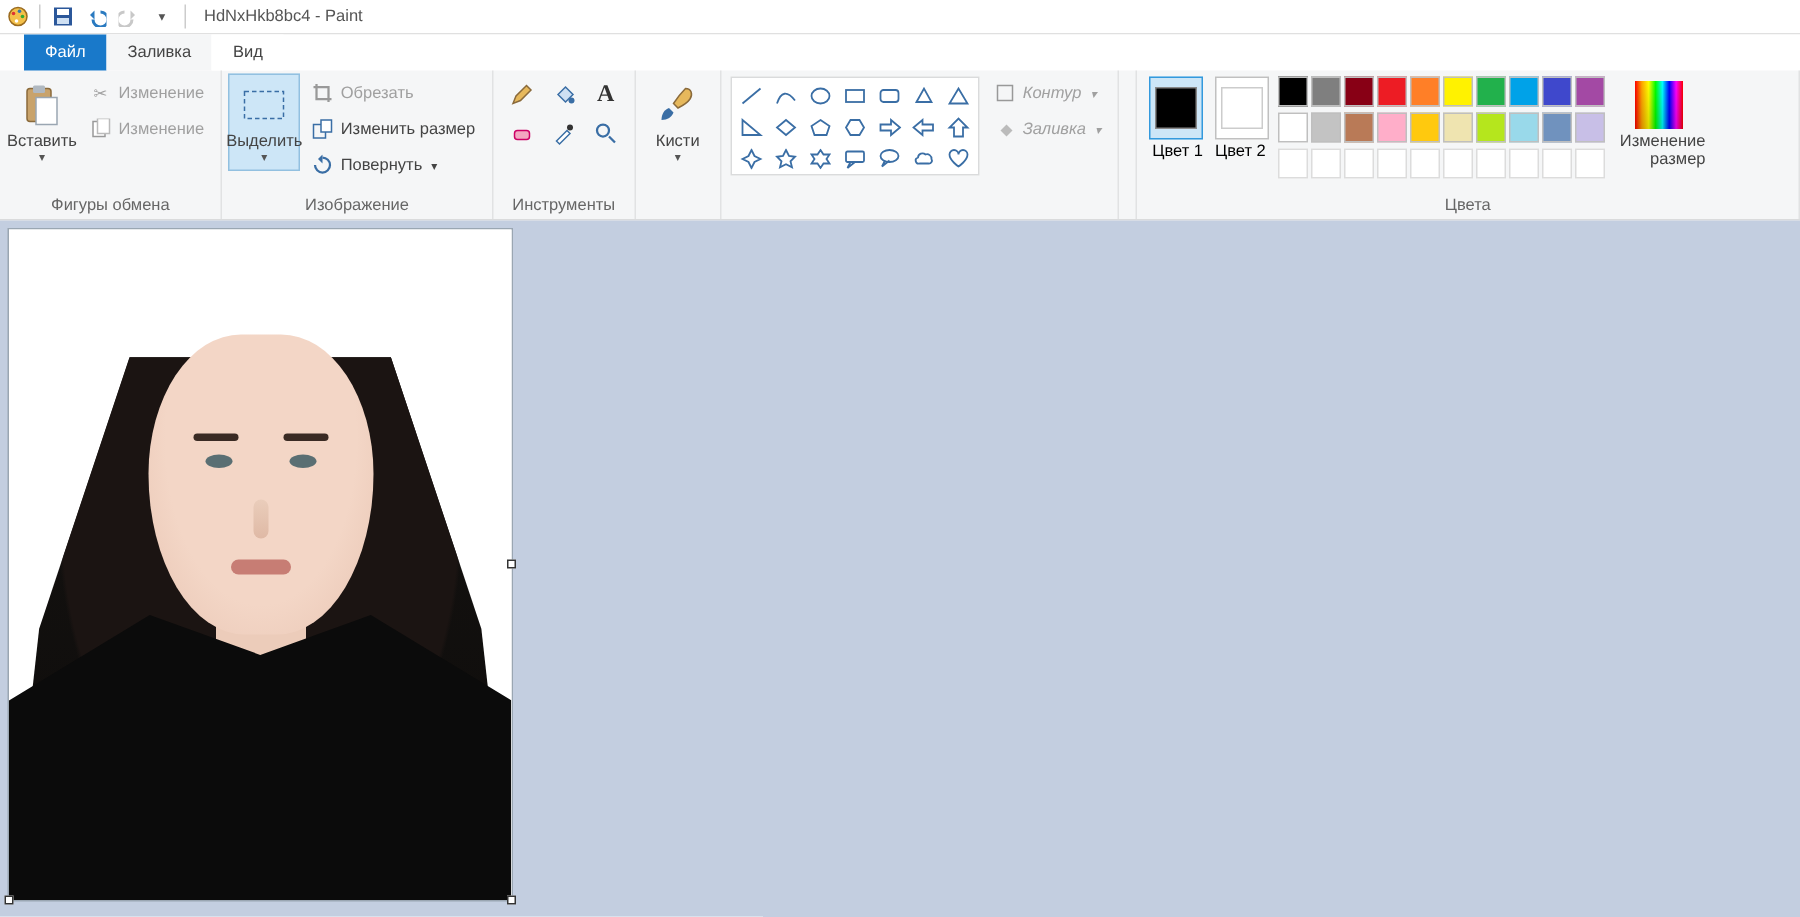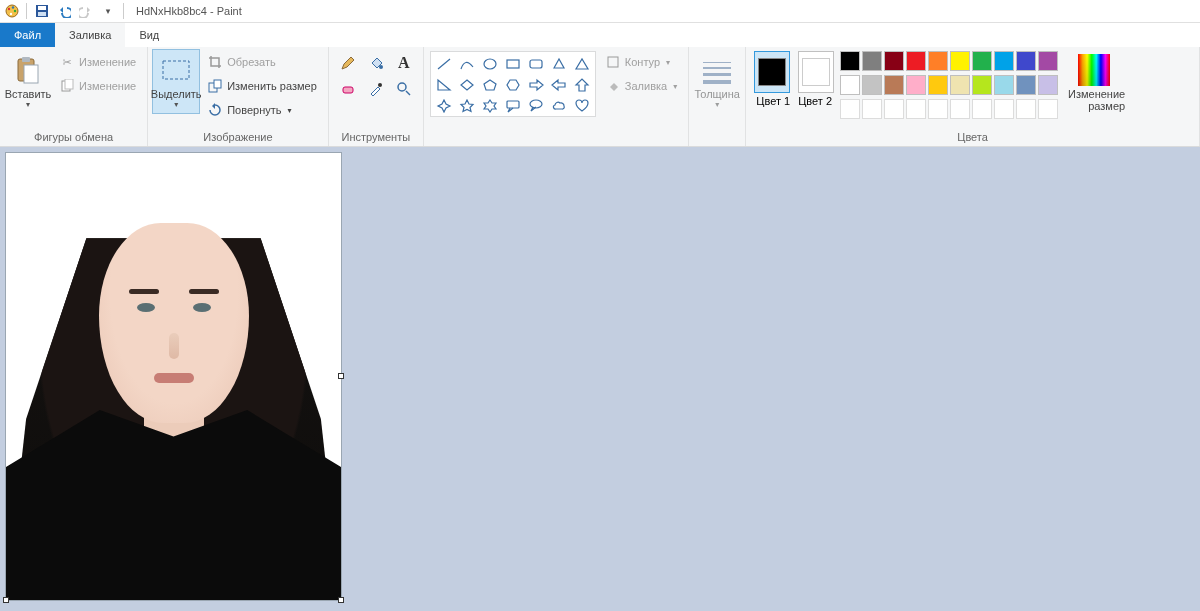--- a/index.html
+++ b/index.html
@@ -2,21 +2,21 @@
 <html><head>
 <meta charset="utf-8">
 <style>
   * { box-sizing: border-box; margin: 0; padding: 0; font-family: "Segoe UI", Tahoma, sans-serif; font-size: 11px; user-select: none; }
   body { width: 1200px; height: 611px; background: #fff; overflow: hidden; }
   .titlebar { height: 23px; background: #fff; display: flex; align-items: center; padding: 0 4px; gap: 4px; border-bottom: 1px solid #e0e0e0; }
   .titlebar .paint-icon { width: 16px; height: 16px; display: inline-block; }
   .titlebar .sep { width: 1px; height: 16px; background: #ccc; margin: 0 2px; }
   .titlebar .qat-btn { width: 18px; height: 18px; display: flex; align-items: center; justify-content: center; cursor: pointer; }
   .titlebar .title-text { margin-left: 6px; color: #555; }
-  .tabbar { height: 24px; background: #fff; display: flex; align-items: flex-end; }
+  .tabbar { height: 24px; background: #fff; display: flex; align-items: flex-end; padding-left: 16px; }
   .tab { padding: 4px 14px; height: 24px; line-height: 16px; cursor: pointer; color: #444; background: #fff; }
   .tab.file { background: #1979ca; color: #fff; }
   .tab.active { background: #f5f6f7; }
   .ribbon { height: 100px; background: #f5f6f7; border-bottom: 1px solid #dadbdc; display: flex; }
   .group { display: flex; flex-direction: column; border-right: 1px solid #e1e2e3; padding: 2px 4px 0 4px; }
   .group-body { flex: 1; display: flex; align-items: flex-start; }
   .group-label { text-align: center; color: #666; font-size: 11px; padding: 2px 0 3px 0; }
   .big-btn { width: 48px; display: flex; flex-direction: column; align-items: center; justify-content: flex-start; padding: 4px 2px; cursor: pointer; border: 1px solid transparent; }
   .big-btn:hover, .selected-btn { background: #cde6f7; border: 1px solid #92c0e0; }
   .big-btn .icon { height: 32px; width: 32px; display: flex; align-items: center; justify-content: center; }
@@ -24,21 +24,21 @@
   .big-btn .drop-caret::after { content: "▾"; font-size: 8px; color: #555; display: block; }
   .small-row { display: flex; flex-direction: column; gap: 2px; padding: 2px 2px; }
   .small-btn { display: flex; align-items: center; gap: 4px; padding: 2px 4px; cursor: pointer; color: #444; border: 1px solid transparent; }
   .small-btn.disabled { color: #a0a0a0; cursor: default; }
   .small-btn .sicon { width: 16px; height: 16px; display: flex; align-items: center; justify-content: center; }
   .tool-grid { display: grid; grid-template-columns: repeat(3, 26px); grid-auto-rows: 24px; gap: 2px; padding: 2px; }
   .tool { display: flex; align-items: center; justify-content: center; cursor: pointer; border: 1px solid transparent; }
   .shapes-box { display: grid; grid-template-columns: repeat(7, 22px); grid-auto-rows: 20px; gap: 1px; padding: 2px; border: 1px solid #dadbdc; background: #fff; margin: 2px; height: 66px; overflow: hidden; }
   .shape { display: flex; align-items: center; justify-content: center; cursor: pointer; color: #3a6ea5; }
   .shape svg { stroke: #3a6ea5; fill: none; stroke-width: 1.2; }
-  .vsplit { display: flex; flex-direction: column; gap: 2px; padding: 2px 2px; }
+  .vsplit { display: flex; flex-direction: column; gap: 2px; padding: 2px 2px; font-style: italic; }
   .size-lines { width: 34px; display: flex; flex-direction: column; gap: 4px; align-items: center; padding-top: 6px; }
   .size-lines div { height: 1px; width: 28px; background: #5a7aa0; }
   .size-lines div:nth-child(2){height:2px;} .size-lines div:nth-child(3){height:3px;} .size-lines div:nth-child(4){height:4px;}
   .color-slot { width: 36px; height: 42px; border: 1px solid #c0c0c0; display: flex; align-items: center; justify-content: center; cursor: pointer; background: #fff; }
   .color-slot.active { background: #cde6f7; border-color: #3399dd; }
   .swatch-grid { display: grid; grid-template-columns: repeat(10, 20px); grid-auto-rows: 20px; gap: 2px; padding: 2px; }
   .swatch { border: 1px solid #bfbfbf; cursor: pointer; }
   .swatch.empty { background: #fff; border: 1px solid #dcdcdc; }
   .canvas-area { position: relative; width: 100%; height: calc(611px - 23px - 24px - 100px); background: #c3cee0; }
   .paper { position: absolute; left: 6px; top: 6px; background: #fff; width: 335px; height: 447px; box-shadow: 0 0 0 1px #9aa6b2; }
@@ -222,20 +222,35 @@
             <svg width="16" height="16">
               <circle cx="6" cy="6" r="4" fill="none" stroke="#3a6ea5" stroke-width="1.5"></circle>
               <path d="M10 10l4 4" stroke="#3a6ea5" stroke-width="1.5"></path>
             </svg>
           </div>
       </div>
     </div>
     <div class="group-label">Инструменты</div>
   </div>
 
+  <div class="group">
+    <div class="group-body">
+      <div class="big-btn">
+        <span class="icon">
+          <svg width="30" height="30">
+              <path d="M20 4c4 0 5 4 3 7s-8 6-8 6l-3-3s4-6 8-10z" fill="#e6b85c" stroke="#8a6a3b"></path>
+              <path d="M9 17c-3 1-5 4-5 8 4 0 7-2 8-5z" fill="#3a6ea5"></path>
+            </svg>
+        </span>
+        <span class="label">Кисти</span>
+        <span class="drop-caret"></span>
+      </div>
+    </div>
+    <div class="group-label">&nbsp;</div>
+  </div>
 
   <div class="group">
     <div class="group-body">
       <div class="shapes-box">
         <div class="shape">
             <svg width="16" height="14">
               <path d="M2 12L14 2"></path>
             </svg>
           </div>
         <div class="shape">
@@ -358,34 +373,20 @@
               </svg>
             </span>
           <span>Заливка</span>
           <span style="font-size:8px;margin-left:2px;">▾</span>
         </div>
       </div>
     </div>
   </div>
 
   <div class="group">
-    <div class="group-body">
-      <div class="big-btn" style="opacity:.55">
-        <span class="icon">
-          <span class="size-lines">
-              <div></div>
-              <div></div>
-              <div></div>
-              <div></div>
-            </span>
-        </span>
-        <span class="label">Толщина</span>
-        <span class="drop-caret"></span>
-      </div>
-    </div>
     <div class="group-label">&nbsp;</div>
   </div>
 
   <div class="group" style="flex:1">
     <div class="group-body">
       <div style="display:flex;flex-direction:column;align-items:flex-end;padding:2px 4px;">
         <div class="color-slot active">
           <div style="width: 28px; height: 28px; border: 1px solid rgb(136, 136, 136); background: rgb(0, 0, 0);" id="color1sw"></div>
         </div>
         <div class="label" style="text-align:center;margin-top:2px">Цвет 1</div>

